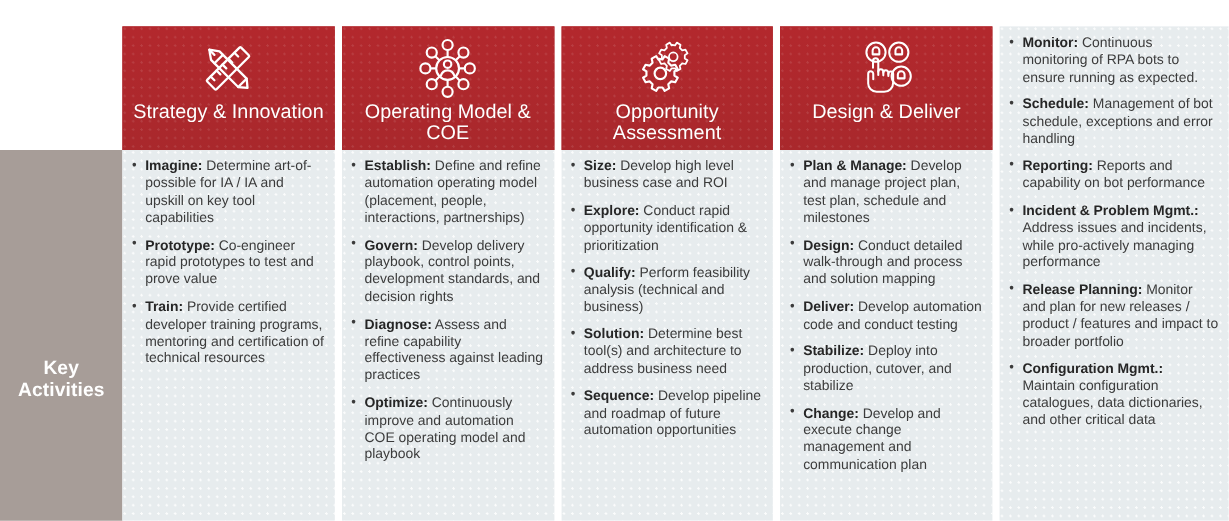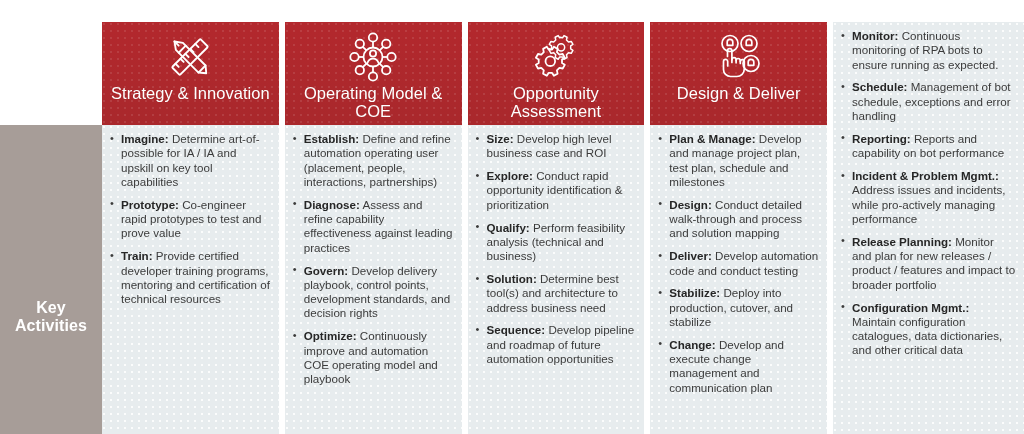--- a/index.html
+++ b/index.html
@@ -201,23 +201,23 @@
             <path d="M16.8 14.8 L20.4 18.4"></path>
             <path d="M37.2 14.8 L33.6 18.4"></path>
             <path d="M16.8 35.2 L20.4 31.6"></path>
             <path d="M37.2 35.2 L33.6 31.6"></path>
           </svg>
         </div>
         <div class="col-title">Operating Model &amp; COE</div>
       </div>
       <div class="col-body">
         <ul class="acts">
-          <li><span class="lead">Establish:</span><span> Define and refine automation operating user (placement, people, interactions, partnerships)</span></li>
+          <li><span class="lead">Establish:</span><span> Define and refine automation operating model (placement, people, interactions, partnerships)</span></li>
+          <li><span class="lead">Govern:</span><span> Develop delivery playbook, control points, development standards, and decision rights</span></li>
           <li><span class="lead">Diagnose:</span><span> Assess and refine capability effectiveness against leading practices</span></li>
-          <li><span class="lead">Govern:</span><span> Develop delivery playbook, control points, development standards, and decision rights</span></li>
           <li><span class="lead">Optimize:</span><span> Continuously improve and automation COE operating model and playbook</span></li>
         </ul>
       </div>
     </div>
 
     <div class="col">
       <div class="col-head">
         <div class="col-icon">
           <svg width="52" height="48" viewBox="0 0 52 48" fill="none" stroke="#ffffff" stroke-width="1.8" stroke-linejoin="round">
             <g transform="translate(30,15) scale(0.82)">

